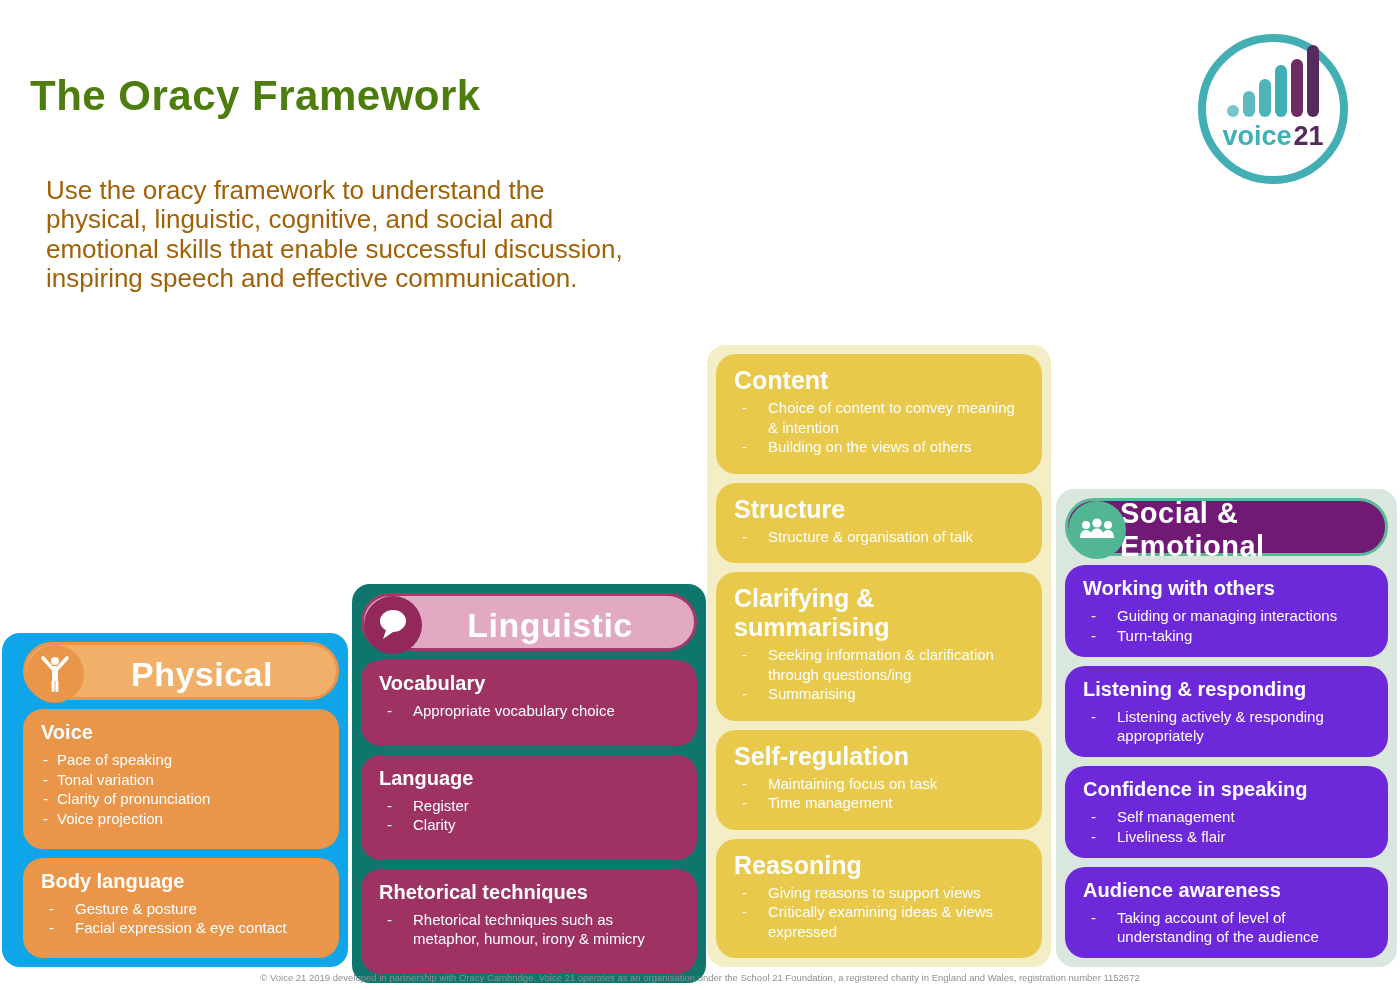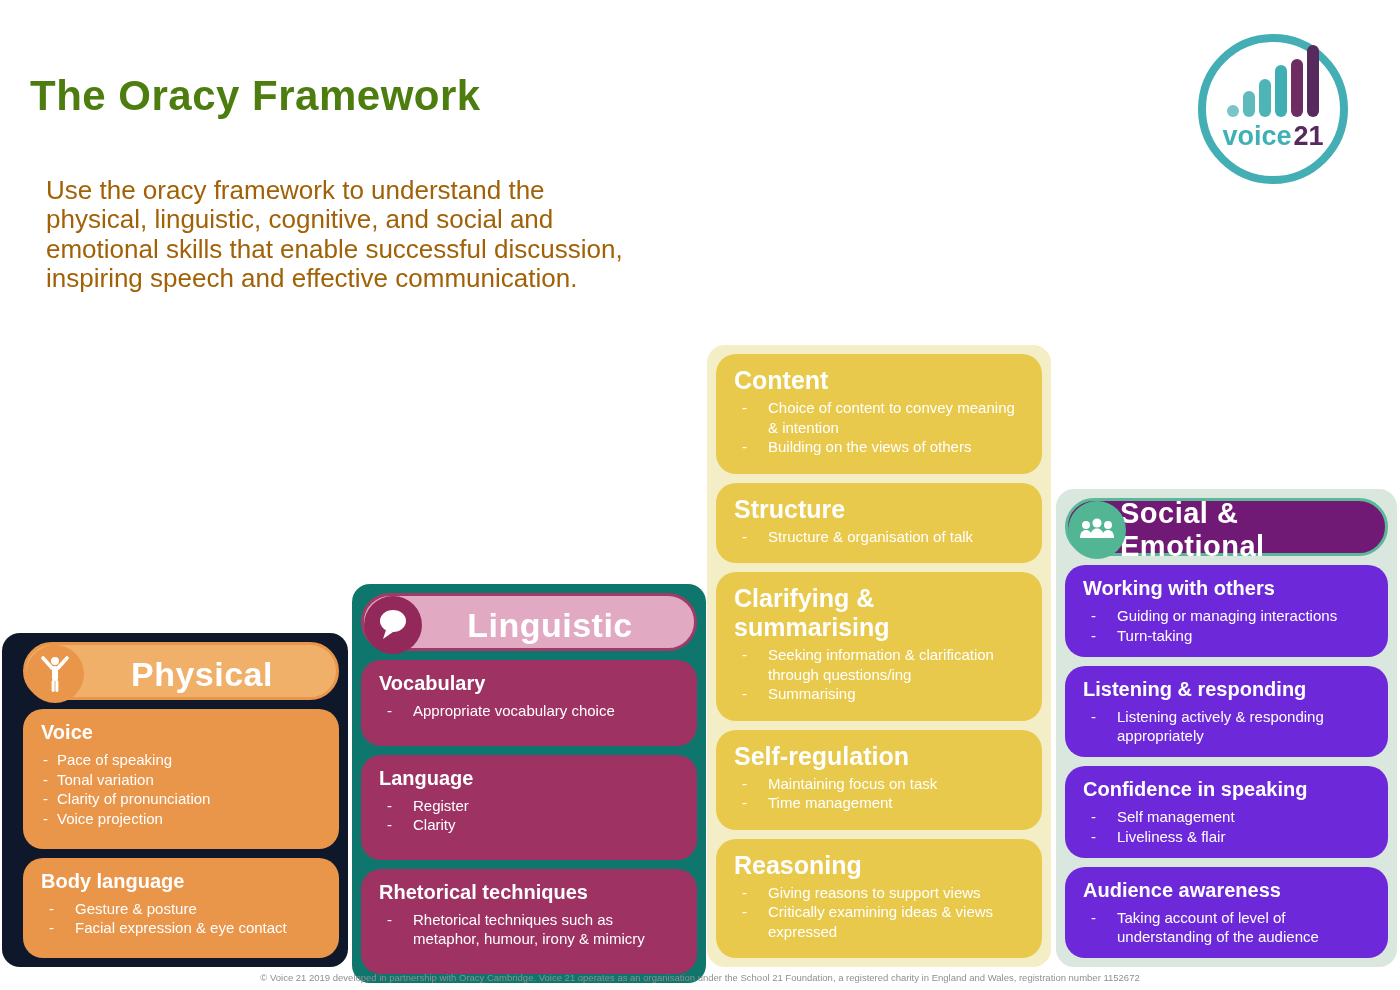--- a/index.html
+++ b/index.html
@@ -55,21 +55,21 @@
   .card{
     border-radius:20px;color:#ffffff;box-sizing:border-box;
     padding:12px 18px 12px 18px;flex:1 1 auto;min-height:0;overflow:hidden;
   }
   .card-title{font-weight:bold;font-size:20px;margin-bottom:6px;}
   .item{display:flex;font-size:15px;line-height:1.3;}
   .dash{flex:0 0 34px;padding-left:8px;box-sizing:border-box;}
   .list-tight .dash{flex:0 0 16px;padding-left:2px;}
   .item-text{flex:1 1 auto;}
   
-  .c-physical{left:2px;top:633px;width:346px;height:334px;background:#0f172a;padding-left:21px;}
+  .c-physical{left:2px;top:633px;width:346px;height:334px;background:#0ea5e9;padding-left:21px;}
   .c-physical .col-header{background:#f1b069;border:3px solid #e9954a;}
   .c-physical .icon-circle{background:#e9954a;}
   .c-physical .card{background:#e9954a;}
   
   .c-linguistic{left:352px;top:568px;width:354px;height:399px;background:#0f766e;margin-top:16px;}
   .c-linguistic .col-header{background:#e2a9c3;border:3px solid #a13a68;}
   .c-linguistic .icon-circle{background:#93295a;}
   .c-linguistic .card{background:#9d3263;}
   
   .c-cognitive{left:707px;top:345px;width:344px;height:622px;background:#f3eec5;}

